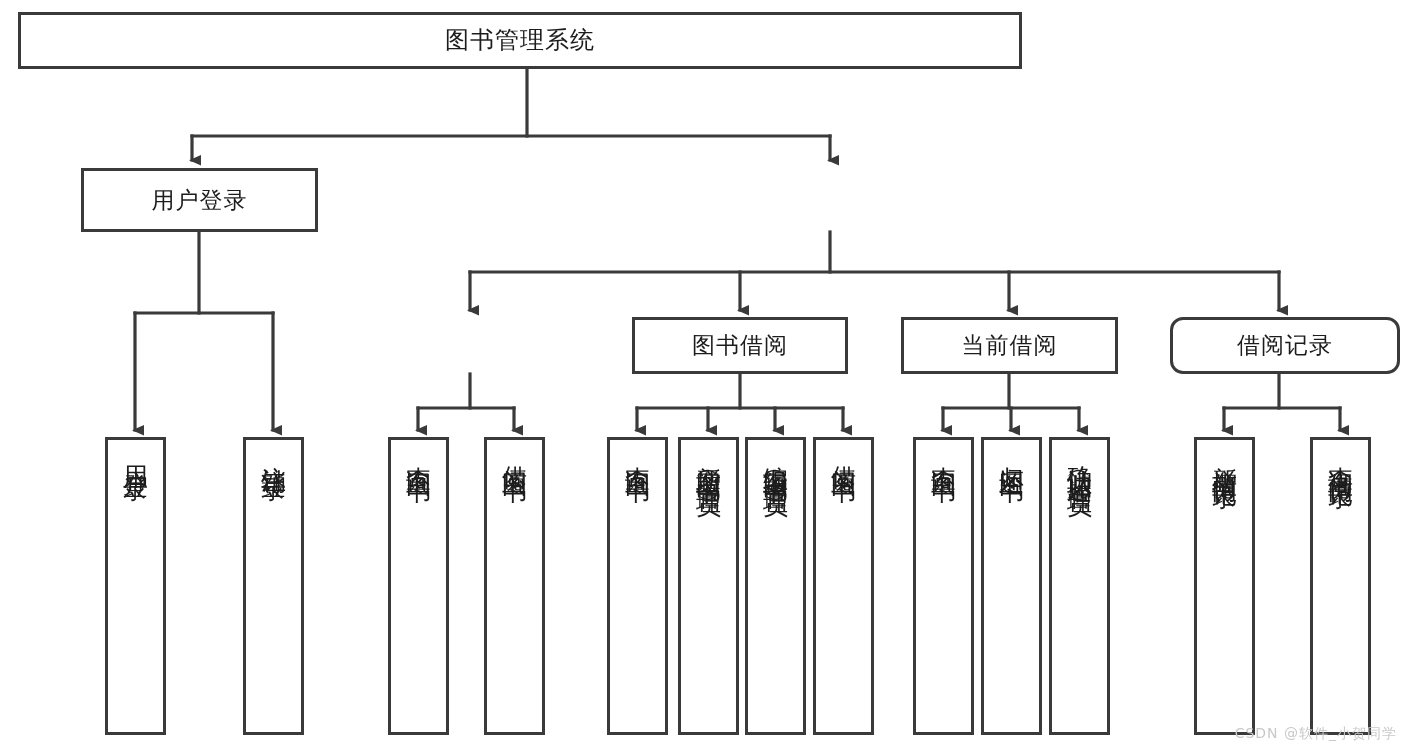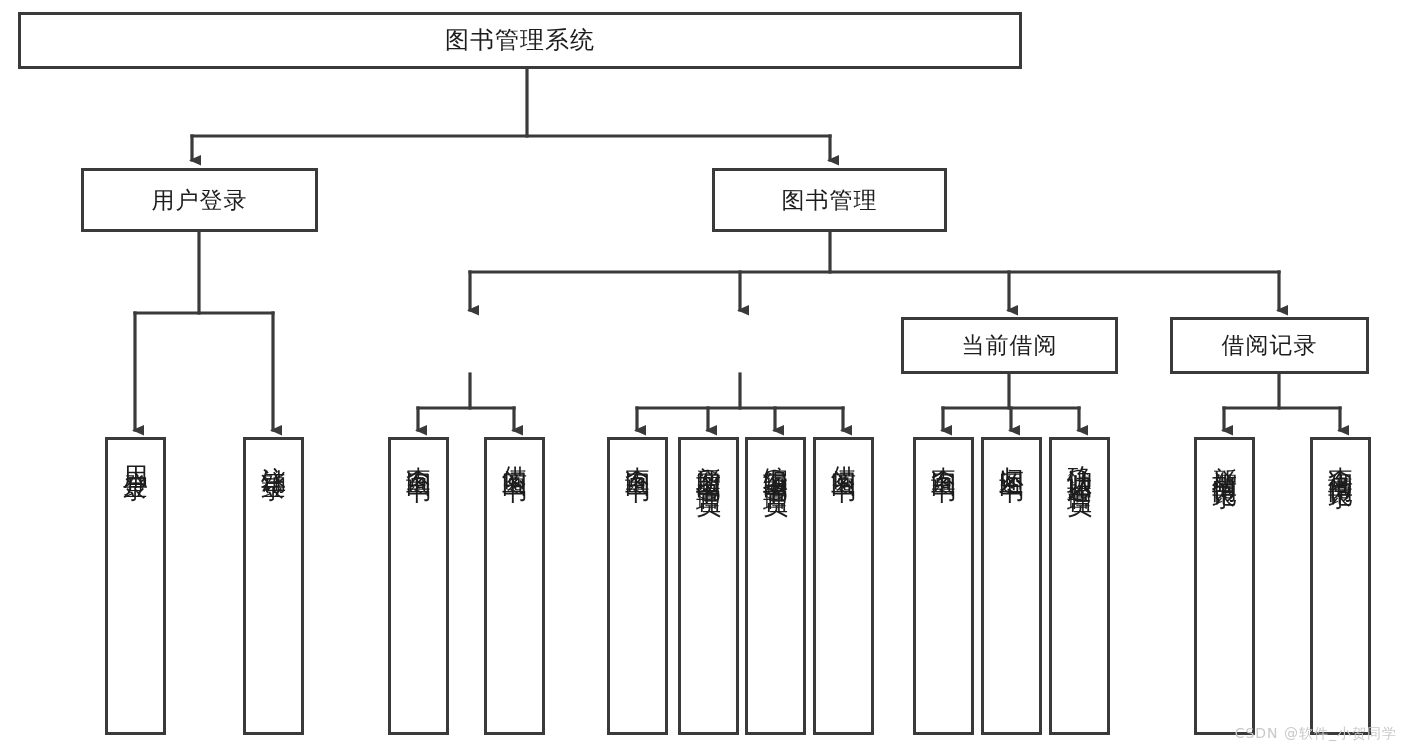--- a/index.html
+++ b/index.html
@@ -121,28 +121,28 @@
     </g>
   </svg>
 
   <div class="node root" id="node-root" style="left: 18px; top: 12px; width: 1004px; height: 57px;">
     <span class="label">图书管理系统</span>
   </div>
 
   <div class="node lvl2" id="node-l2-0" style="left: 81px; top: 168px; width: 237px; height: 64px;">
     <span class="label">用户登录</span>
   </div>
-  <div class="node lvl2" id="node-l2-1" style="left: 712px; top: 168px; width: 235px; height: 64px;">
-    <span class="label">图书管理</span>
+
+  <div class="node lvl3" id="node-l3-1" style="left: 632px; top: 317px; width: 216px; height: 57px;">
+    <span class="label">图书借阅</span>
   </div>
-
   <div class="node lvl3" id="node-l3-2" style="left: 901px; top: 317px; width: 217px; height: 57px;">
     <span class="label">当前借阅</span>
   </div>
-  <div class="node lvl3" id="node-l3-3" style="left: 1170px; top: 317px; width: 199px; height: 57px;">
+  <div class="node lvl3" id="node-l3-3" style="left: 1170px; top: 317px; width: 230px; height: 57px; border-radius: 13px;">
     <span class="label">借阅记录</span>
   </div>
 
   <div class="node leaf" id="node-leaf-0" style="left: 105px; top: 437px; width: 61px; height: 298px;">
     <span class="label">用户登录</span>
   </div>
   <div class="node leaf" id="node-leaf-1" style="left: 243px; top: 437px; width: 61px; height: 298px;">
     <span class="label">注销登录</span>
   </div>
   <div class="node leaf" id="node-leaf-2" style="left: 388px; top: 437px; width: 61px; height: 298px;">

